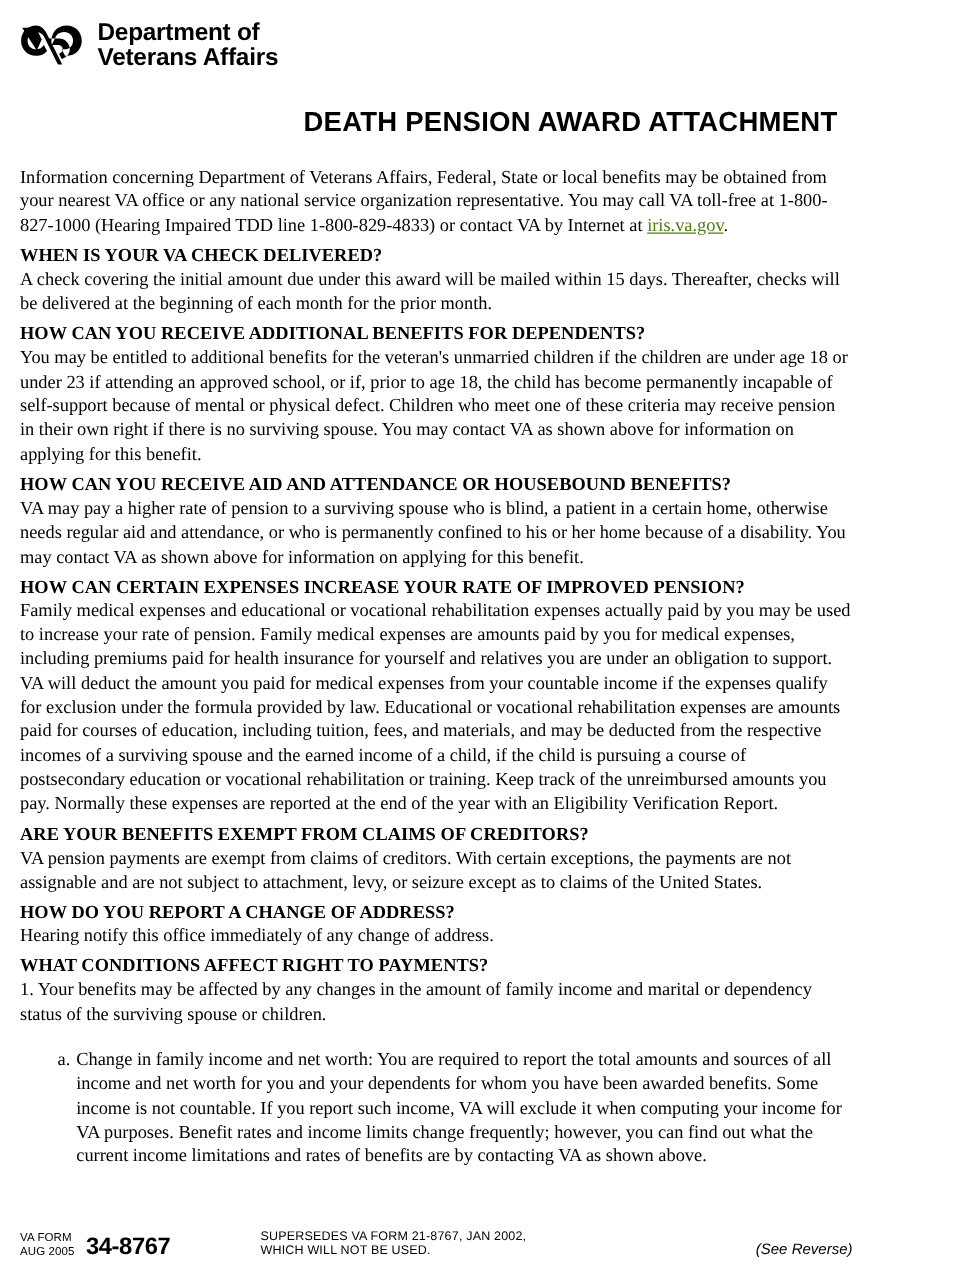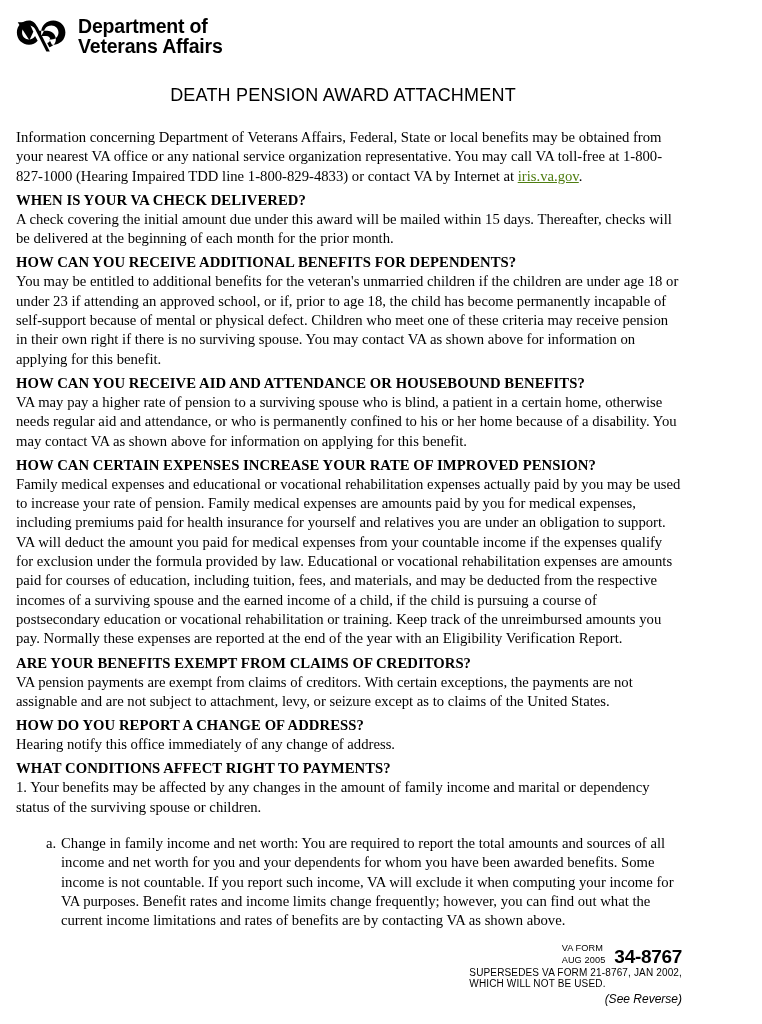--- a/index.html
+++ b/index.html
@@ -46,24 +46,24 @@
     font-family: "Liberation Sans", "DejaVu Sans", sans-serif;
     font-weight: bold;
     font-size: 19.5px;
     line-height: 20px;
     letter-spacing: -0.2px;
     white-space: pre-line;
   }
 
   
   .doc-title {
-    text-align: center;
+    text-align: right;
     font-family: "Liberation Sans", "DejaVu Sans", sans-serif;
-    font-weight: normal;
-    font-size: 18px;
+    font-weight: bold;
+    font-size: 22px;
     letter-spacing: 0.2px;
     margin: 13px 0 0 0;
     padding-right: 12px;
   }
 
   
   .body-wrap {
     margin-top: 22px;
   }
   .para {
@@ -115,21 +115,20 @@
 
   
   .footer {
     position: absolute;
     left: 16px;
     right: 16px;
     bottom: 16px;
     display: flex;
     align-items: flex-end;
     font-family: "Liberation Sans", "DejaVu Sans", sans-serif;
-    flex-direction: column;
   }
   .foot-left {
     display: flex;
     align-items: flex-end;
     gap: 9px;
     flex: 0 0 auto;
   }
   .foot-formlabel {
     font-size: 9.2px;
     line-height: 11.2px;

